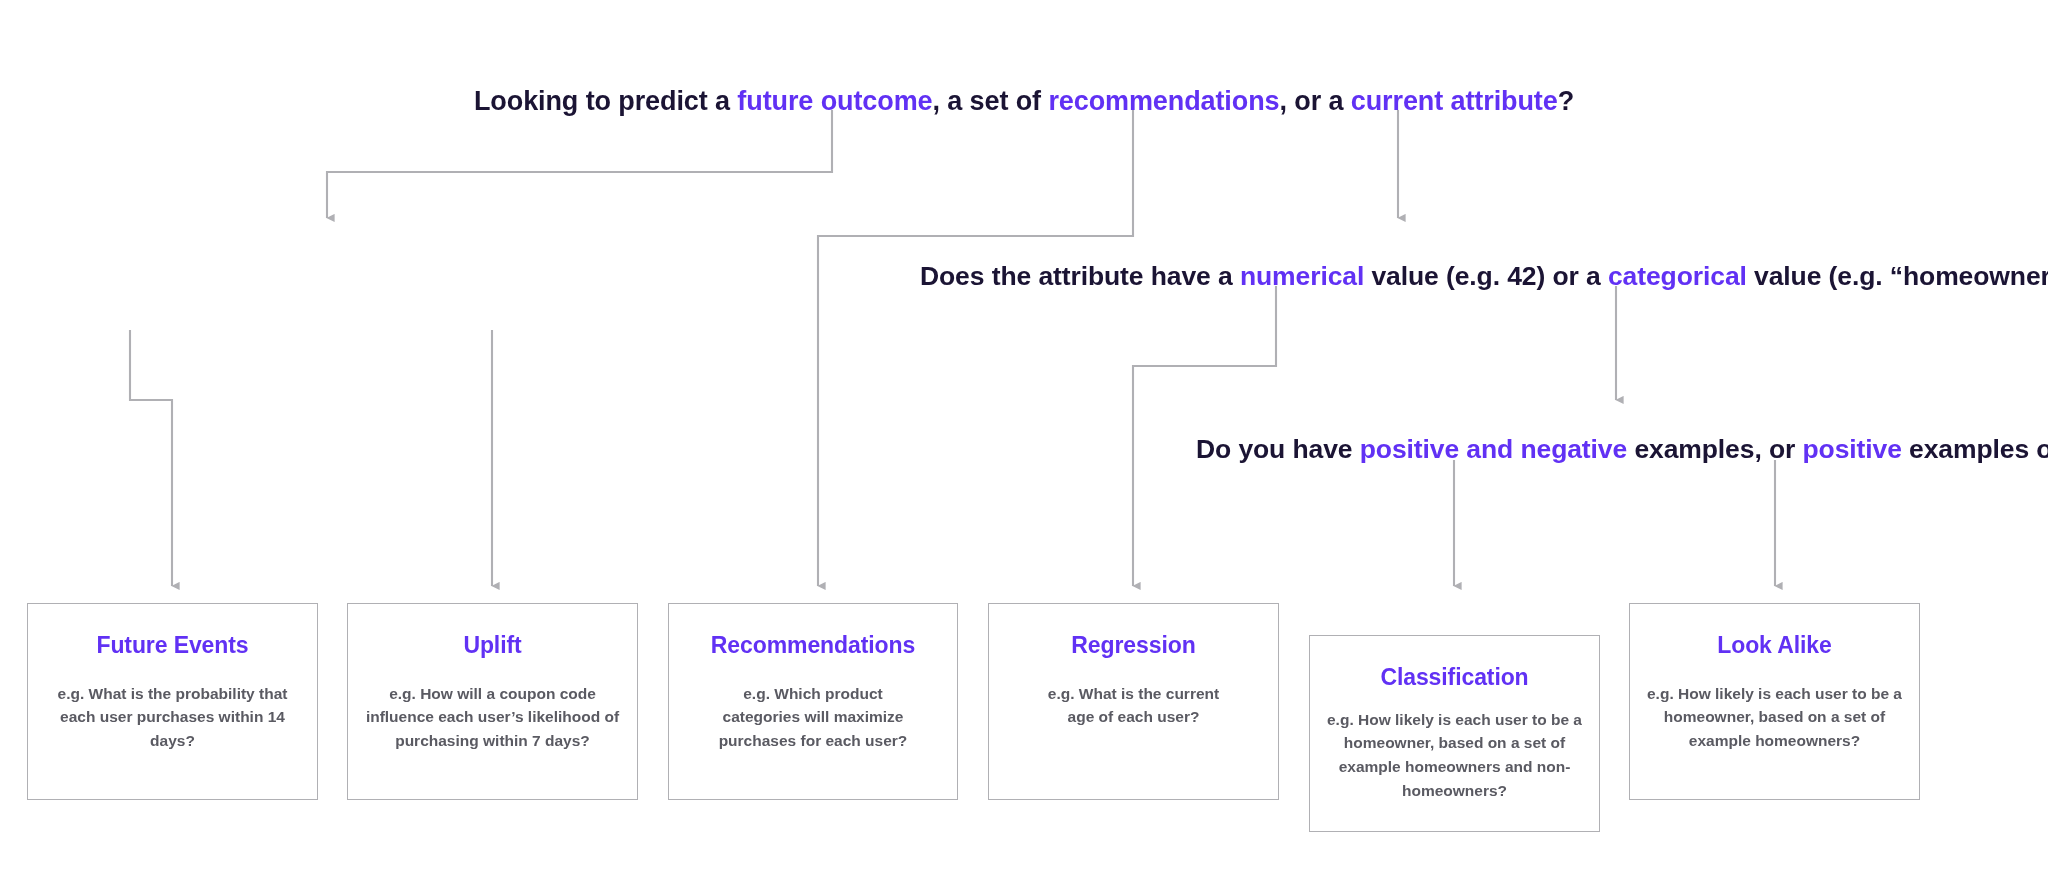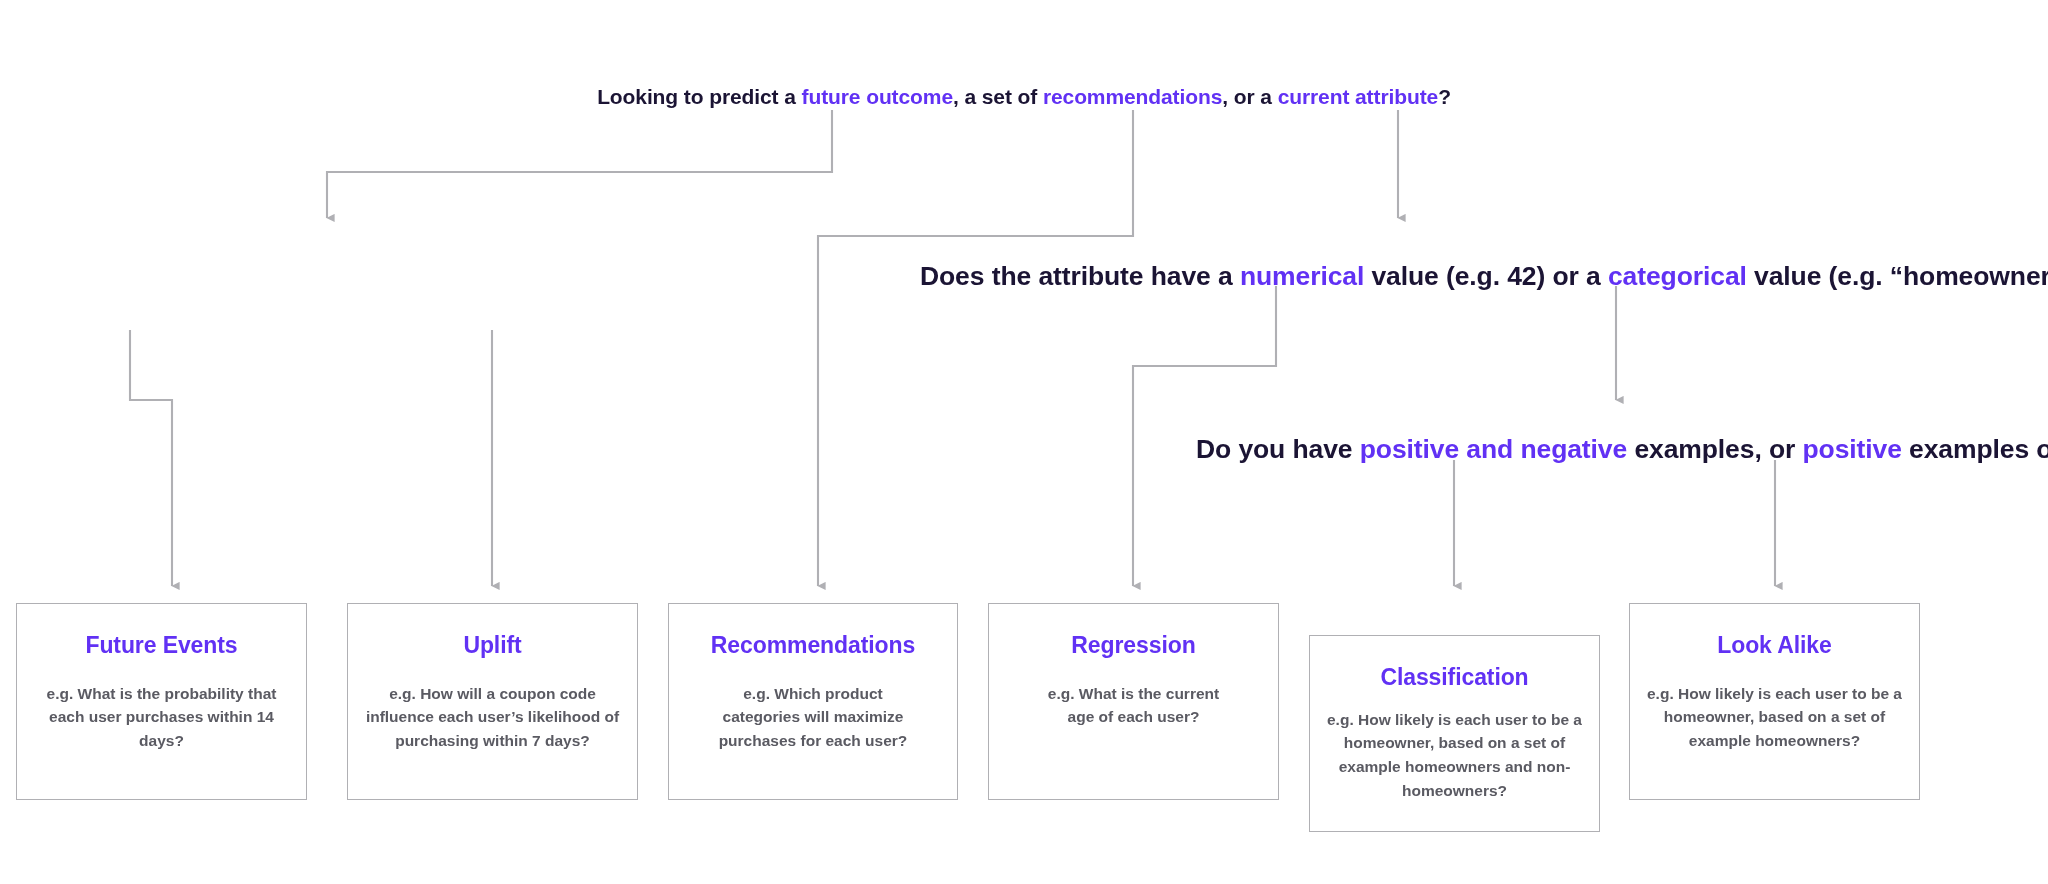--- a/index.html
+++ b/index.html
@@ -34,21 +34,21 @@
     font-weight: 700;
     letter-spacing: -0.1px;
     line-height: 1.42;
     white-space: nowrap;
   }
   .q-root {
     top: 82px;
     left: 0;
     width: 2048px;
     text-align: center;
-    font-size: 21px;
+    font-size: 27px;
   }
   .q-left {
     top: 258px;
     left: 68px;
     width: 520px;
     text-align: left;
     font-size: 26.5px;
     white-space: normal;
   }
   .q-attr {
@@ -135,21 +135,21 @@
 
 
   <div class="question q-attr">
     <span>Does the attribute have a </span><span class="hl">numerical</span><span> value (e.g. 42) or a </span><span class="hl">categorical</span><span> value (e.g. “homeowner”)?</span>
   </div>
 
   <div class="question q-examples">
     <span>Do you have </span><span class="hl">positive and negative</span><span> examples, or </span><span class="hl">positive</span><span> examples only?</span>
   </div>
 
-  <div class="outcome-box" style="left:16px; width:291px;">
+  <div class="outcome-box" style="left:27px; width:291px;">
     <div class="outcome-title">Future Events</div>
     <div class="outcome-desc">e.g. What is the probability that each user purchases within 14 days?</div>
   </div>
 
   <div class="outcome-box" style="left:347px; width:291px;">
     <div class="outcome-title">Uplift</div>
     <div class="outcome-desc">e.g. How will a coupon code influence each user’s likelihood of purchasing within 7 days?</div>
   </div>
 
   <div class="outcome-box" style="left:668px; width:290px;">

